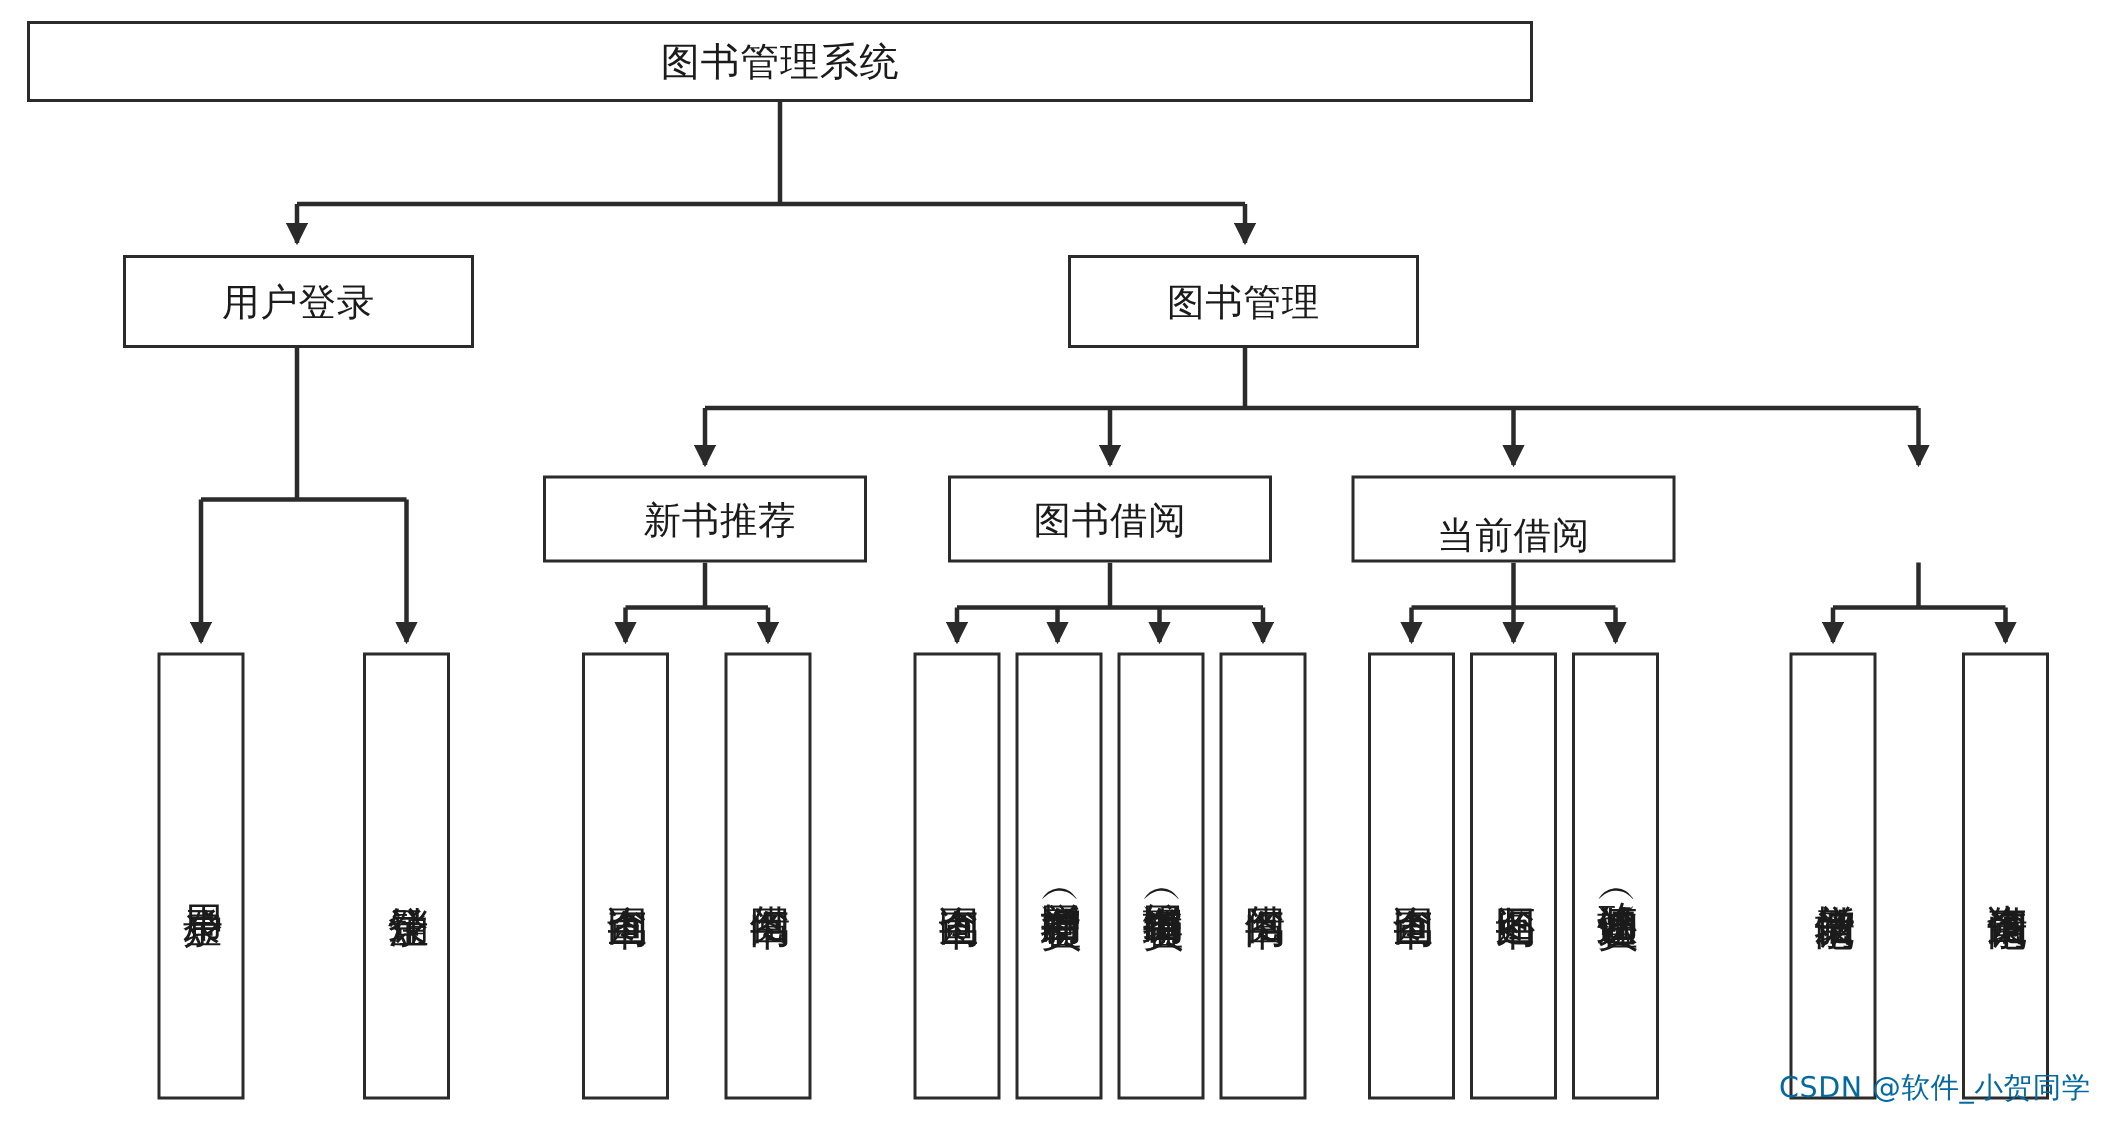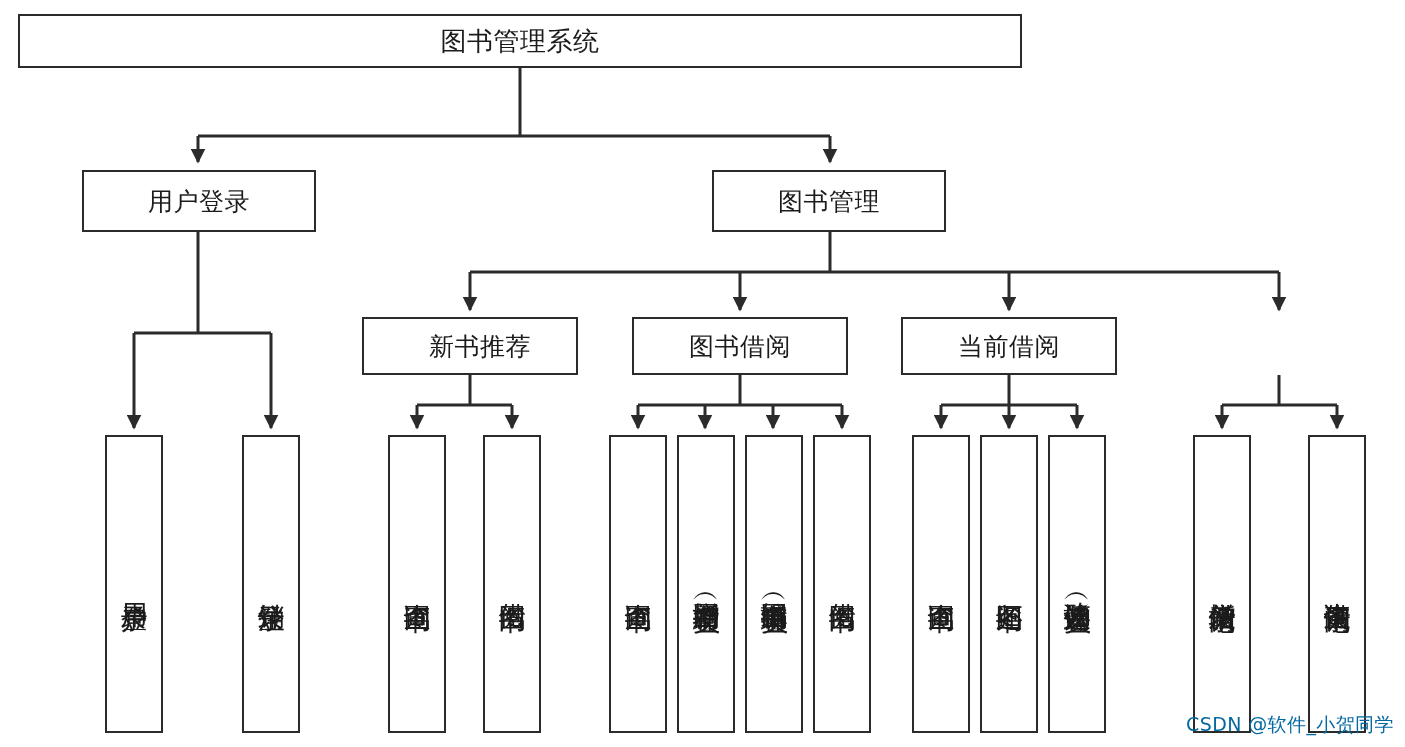--- a/index.html
+++ b/index.html
@@ -129,21 +129,21 @@
   <div class="node horiz" style="left:712px; top:170px; width:234px; height:62px;">
     <span>图书管理</span>
   </div>
 
   <div class="node horiz" style="left:362px; top:317px; width:216px; height:58px;padding-left:20px;">
     <span>新书推荐</span>
   </div>
   <div class="node horiz" style="left:632px; top:317px; width:216px; height:58px;">
     <span>图书借阅</span>
   </div>
-  <div class="node horiz" style="left:901px; top:317px; width:216px; height:58px;">
+  <div class="node horiz" style="left:901px; top:317px; width:216px; height:58px;align-items:flex-end;">
     <span>当前借阅</span>
   </div>
 
   <div class="node vert" style="left:105px; top:435px; width:58px; height:298px;">
     <span class="vlabel">用户登录</span>
   </div>
   <div class="node vert" style="left:242px; top:435px; width:58px; height:298px;">
     <span class="vlabel">注销登录</span>
   </div>
 

